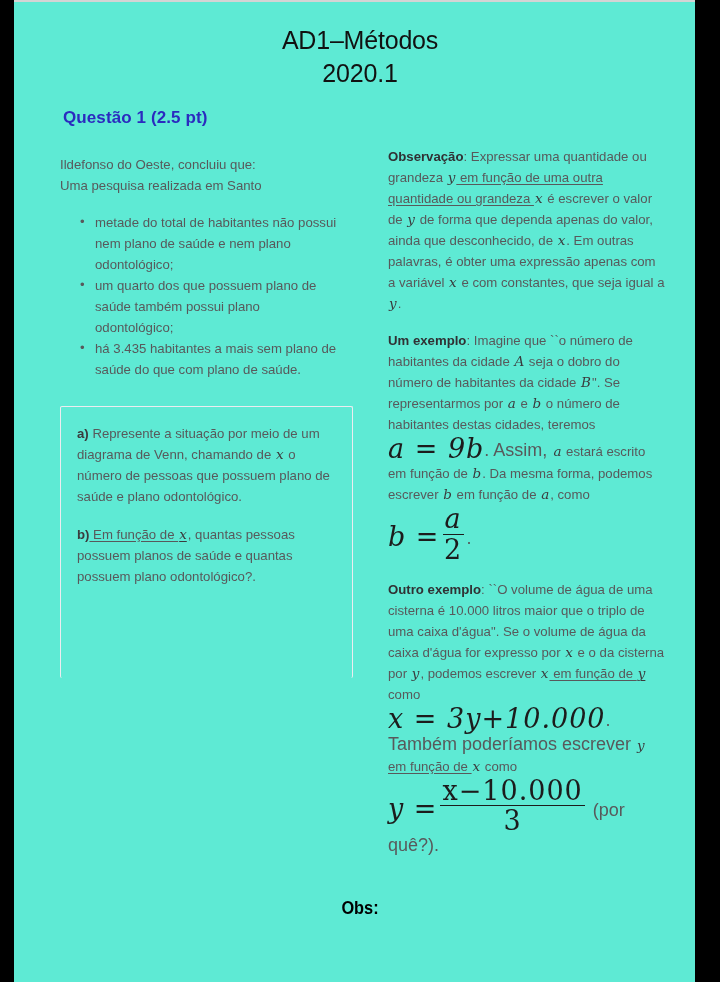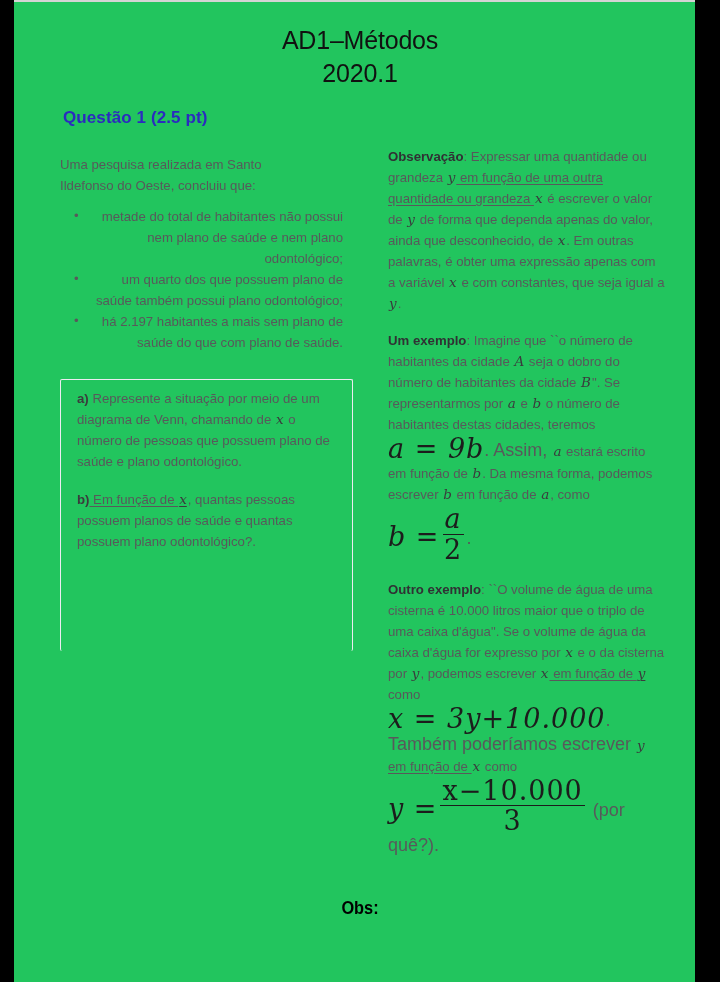--- a/index.html
+++ b/index.html
@@ -10,21 +10,21 @@
   body {
     width: 720px;
     height: 982px;
     position: relative;
     overflow: hidden;
     font-family: "Liberation Sans", sans-serif;
   }
   .page {
     position: absolute;
     inset: 0;
-    background: #22c55e;
+    background: #5eead4;
     text-decoration: underline;
   }
   
   .bar-left, .bar-right {
     position: absolute;
     top: 0;
     bottom: 0;
     width: 14px;
     background: #000000;
     z-index: 5;
@@ -85,45 +85,44 @@
   }
 
   .body-text {
     color: #58595b;
     font-size: 13.2px;
     line-height: 21px;
   }
   .body-text p { margin: 0 0 0 0; }
 
   ul.facts {
-    margin: 10px;
+    margin: 16px;
     padding-left: 17px;
     list-style: none;
-    text-align: right;
   }
   ul.facts li {
     position: relative;
     margin: 0 0 0 0;
     padding-left: 2px;
   }
   ul.facts li::before {
     content: "•";
     position: absolute;
     left: -13px;
     top: -1px;
     color: #58595b;
   }
 
   
   .qbox {
     margin-top: 26px;
     border: 1px solid #ececf0;
     border-bottom: none;
     border-radius: 2px;
-    padding: 8px 14px 0 16px;
+    padding: 16px 14px 0 16px;
     position: relative;
     height: 272px;
     overflow: hidden;
     box-sizing: border-box;
   }
   .qbox p {
     margin: 0 0 17px 0;
   }
   b.lbl { color: #3a3b3d; font-weight: bold; }
   .u { text-decoration: underline; text-underline-offset: 2px; }
@@ -205,28 +204,28 @@
     <div>2020.1</div>
   </div>
 
   <div class="sheet">
 
     <div class="col-left">
 
       <div class="q-heading">Questão 1 (2.5 pt)</div>
 
       <div class="body-text">
+        <p>Ildefonso do Oeste, concluiu que:</p>
         <p>Uma pesquisa realizada em Santo</p>
-        <p>Ildefonso do Oeste, concluiu que:</p>
       </div>
 
       <ul class="facts body-text">
         <li>metade do total de habitantes não possui nem plano de saúde e nem plano odontológico;</li>
         <li>um quarto dos que possuem plano de saúde também possui plano odontológico;</li>
-        <li>há 2.197 habitantes a mais sem plano de saúde do que com plano de saúde.</li>
+        <li>há 3.435 habitantes a mais sem plano de saúde do que com plano de saúde.</li>
       </ul>
 
       <div class="qbox body-text">
 
         <p><b class="lbl">a)</b><span> Represente a situação por meio de um diagrama de Venn, chamando de </span><span class="mv">x</span><span> o número de pessoas que possuem plano de saúde e plano odontológico.</span></p>
 
         <p><b class="lbl">b)</b><span class="u"> Em função de </span><span class="mv u">x</span><span>, quantas pessoas possuem planos de saúde e quantas possuem plano odontológico?.</span></p>
 
 
       </div>

